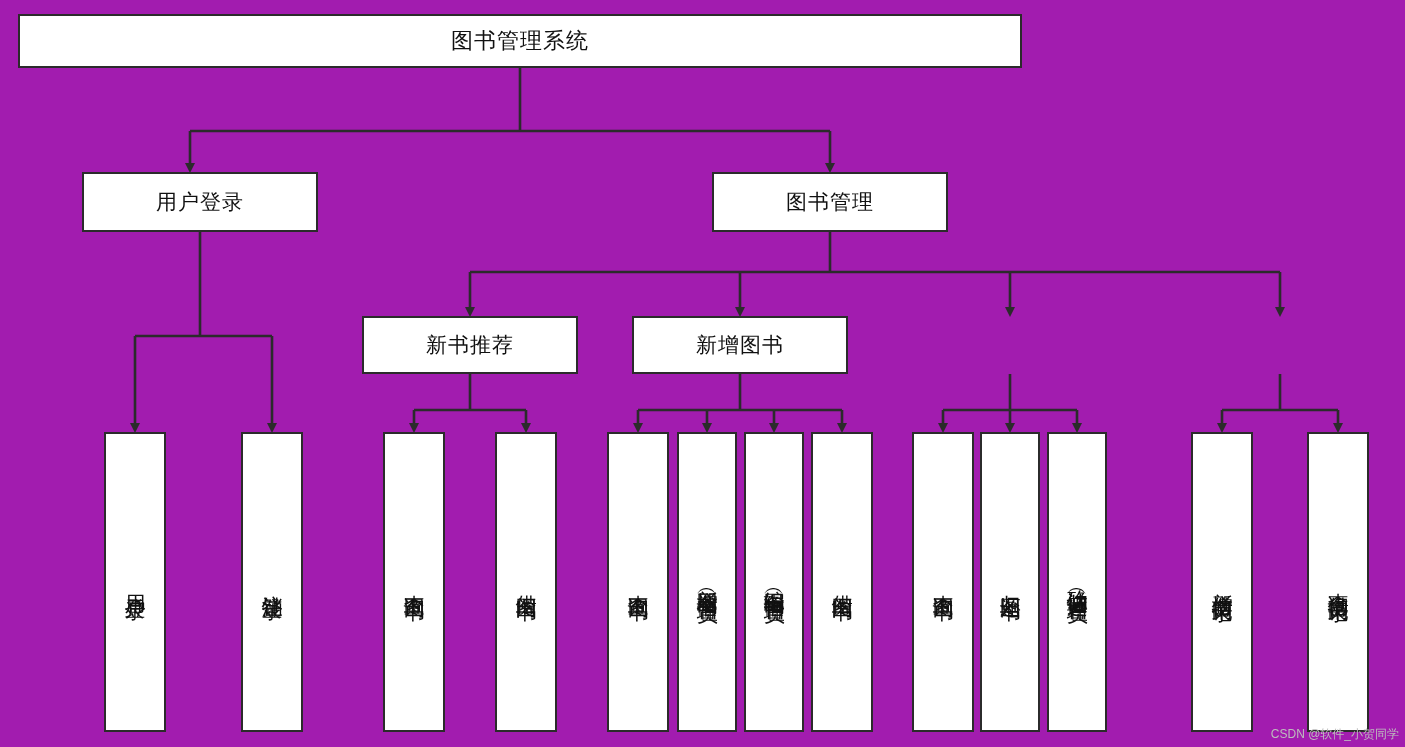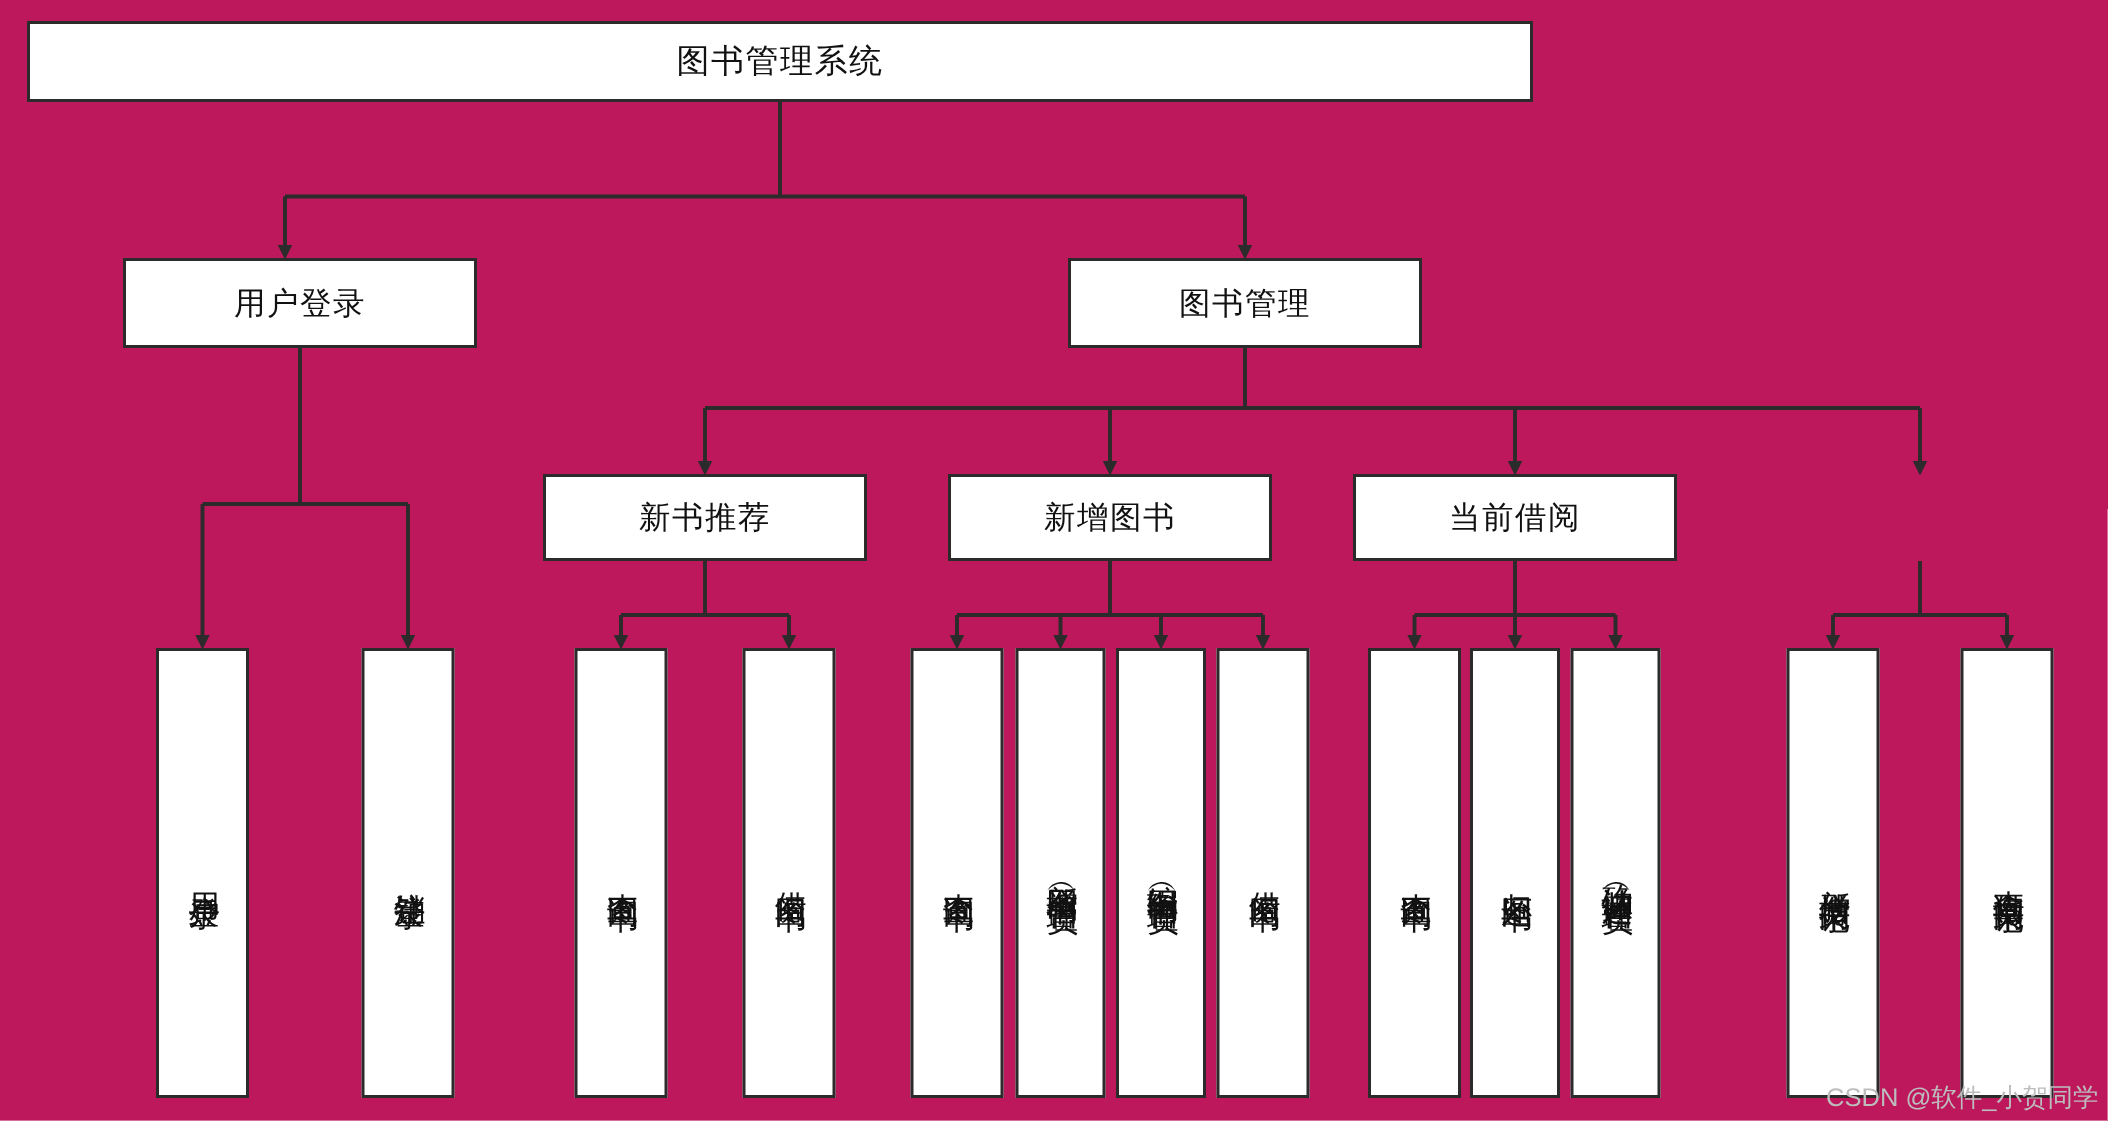--- a/index.html
+++ b/index.html
@@ -1,29 +1,29 @@
 <!DOCTYPE html>
 <html><head>
 <meta charset="utf-8">
 <style>
   html,body{margin:0;padding:0;background:#ffffff;}
   body{width:1405px;height:747px;overflow:hidden;
        font-family:"Liberation Sans","DejaVu Sans",sans-serif;}
-  #stage{position:relative;width:1405px;height:747px;background:#be185d;}
+  #stage{position:relative;width:1405px;height:747px;background:#a21caf;}
   svg#wires{position:absolute;left:0;top:0;width:1405px;height:747px;}
   .node{position:absolute;box-sizing:border-box;background:#ffffff;
         border:2px solid #2b2b2b;display:flex;align-items:center;
         justify-content:center;text-align:center;color:#111;}
   .node.h{font-size:21px;letter-spacing:1px;}
   .node.v{writing-mode:vertical-rl;text-orientation:upright;
           font-size:21px;letter-spacing:2px;line-height:1.25;
           padding:8px 0;align-items:center;justify-content:center;}
   .node.root{font-size:22px;}
   #watermark{position:absolute;right:6px;bottom:4px;color:#bdbdbd;
-             font-size:17px;white-space:nowrap;user-select:none;}
+             font-size:12px;white-space:nowrap;user-select:none;}
 </style>
 </head>
 <body>
 
 <div id="stage">
 
   <svg id="wires" viewBox="0 0 1405 747" xmlns="http://www.w3.org/2000/svg">
     <defs>
       <marker id="ah" markerWidth="12" markerHeight="12" refX="1" refY="5" orient="auto" markerUnits="userSpaceOnUse">
         <path d="M0,0 L10,5 L0,10 z" fill="#2b2b2b"></path>
@@ -73,21 +73,20 @@
     </g>
   </svg>
 
   <div class="node h root" style="left:18px;top:14px;width:1004px;height:54px;">图书管理系统</div>
 
   <div class="node h" style="left:82px;top:172px;width:236px;height:60px;">用户登录</div>
   <div class="node h" style="left:712px;top:172px;width:236px;height:60px;">图书管理</div>
 
   <div class="node h" style="left:362px;top:316px;width:216px;height:58px;">新书推荐</div>
   <div class="node h" style="left:632px;top:316px;width:216px;height:58px;">新增图书</div>
-  <div class="node h" style="left:902px;top:316px;width:216px;height:58px;">当前借阅</div>
 
   <div class="node v" style="left:104px;top:432px;width:62px;height:300px;">用户登录</div>
   <div class="node v" style="left:241px;top:432px;width:62px;height:300px;">注销登录</div>
 
   <div class="node v" style="left:383px;top:432px;width:62px;height:300px;">查询图书</div>
   <div class="node v" style="left:495px;top:432px;width:62px;height:300px;">借阅图书</div>
 
   <div class="node v" style="left:607px;top:432px;width:62px;height:300px;">查询图书</div>
   <div class="node v" style="left:677px;top:432px;width:60px;height:300px;">新增图书（管理员）</div>
   <div class="node v" style="left:744px;top:432px;width:60px;height:300px;">编辑图书（管理员）</div>

